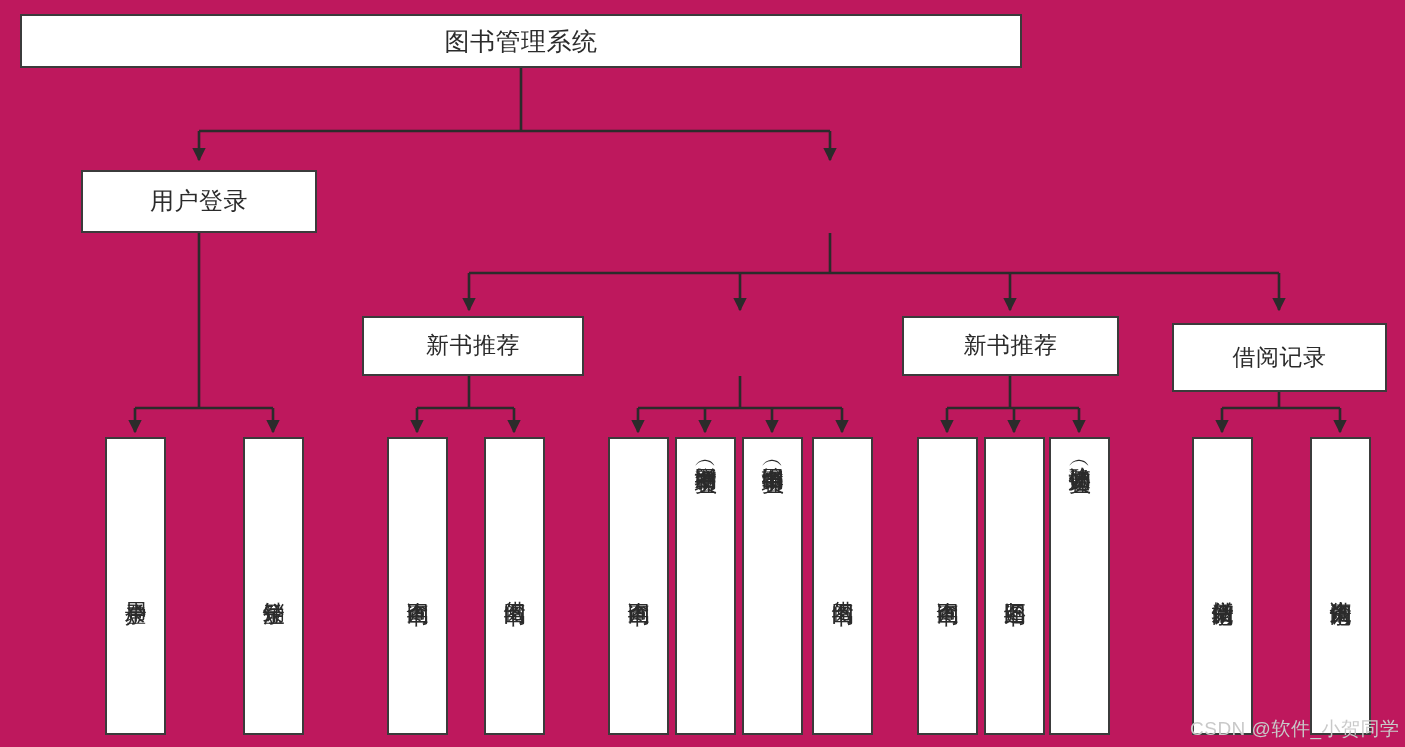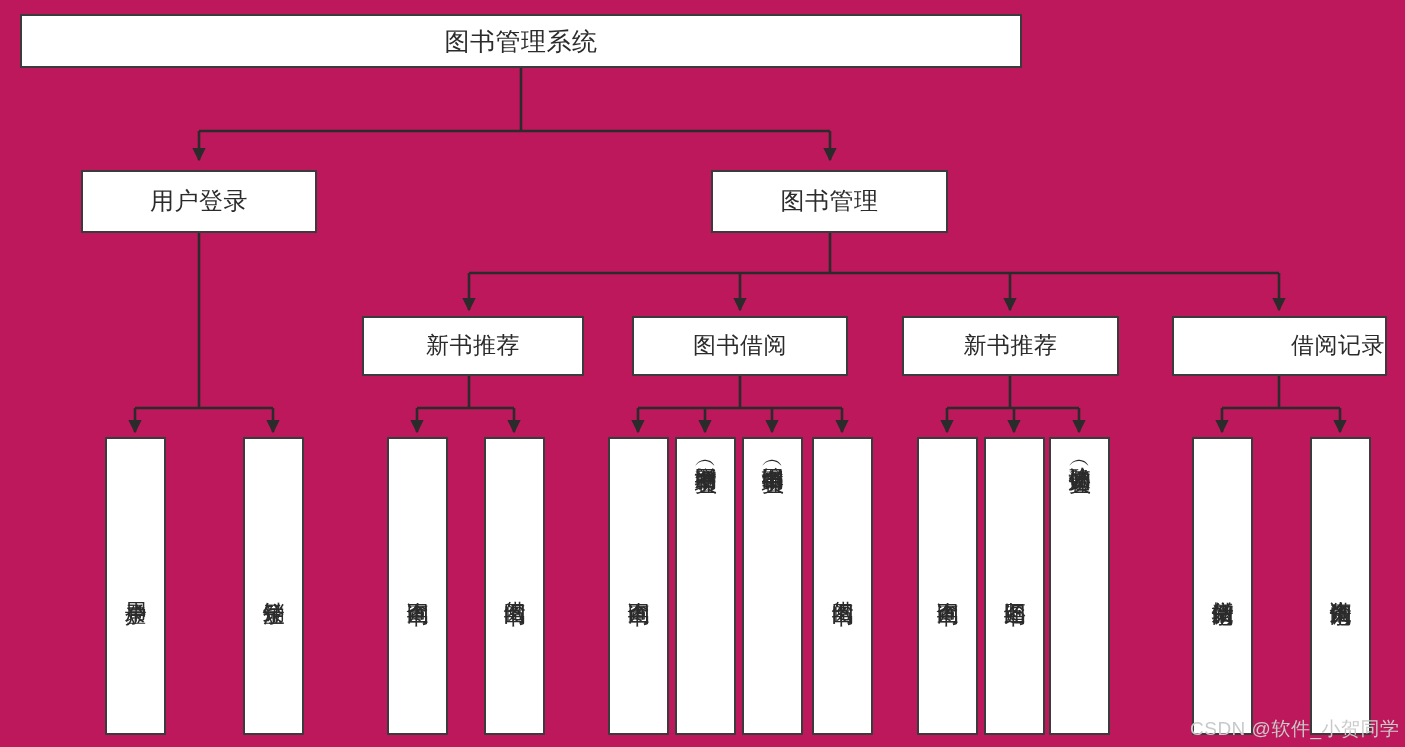--- a/index.html
+++ b/index.html
@@ -129,34 +129,28 @@
     </g>
   </svg>
 
   <div class="node root" style="left:20px; top:14px; width:1002px; height:54px;">
     <span class="lbl">图书管理系统</span>
   </div>
 
   <div class="node level2" style="left:81px; top:170px; width:236px; height:63px;">
     <span class="lbl">用户登录</span>
   </div>
-  <div class="node level2" style="left:711px; top:170px; width:237px; height:63px;">
-    <span class="lbl">图书管理</span>
-  </div>
 
   <div class="node level3" style="left:362px; top:316px; width:222px; height:60px;">
     <span class="lbl">新书推荐</span>
   </div>
-  <div class="node level3" style="left:632px; top:316px; width:216px; height:60px;">
-    <span class="lbl">图书借阅</span>
-  </div>
   <div class="node level3" style="left:902px; top:316px; width:217px; height:60px;">
     <span class="lbl">新书推荐</span>
   </div>
-  <div class="node level3" style="left:1172px; top:316px; width:215px; height:60px;justify-content:flex-end;">
+  <div class="node level3" style="left:1172px; top:323px; width:215px; height:69px;">
     <span class="lbl">借阅记录</span>
   </div>
 
   <div class="node leaf tall-center" style="left:105px; top:437px; width:61px; height:298px;">
     <span class="lbl">用户登录</span>
   </div>
   <div class="node leaf tall-center" style="left:243px; top:437px; width:61px; height:298px;">
     <span class="lbl">注销登录</span>
   </div>
 

